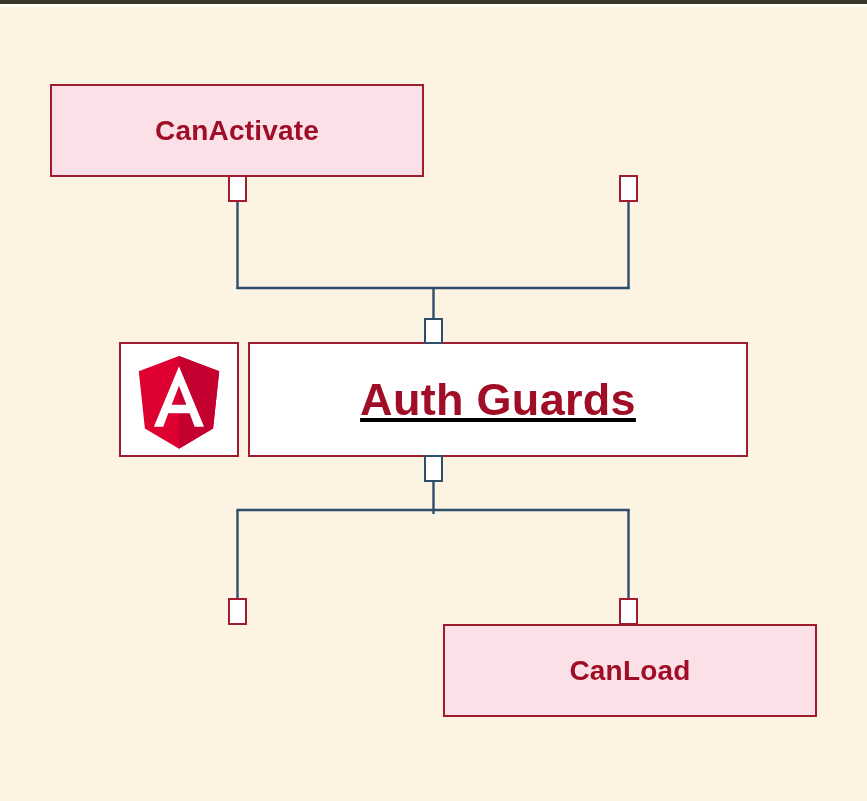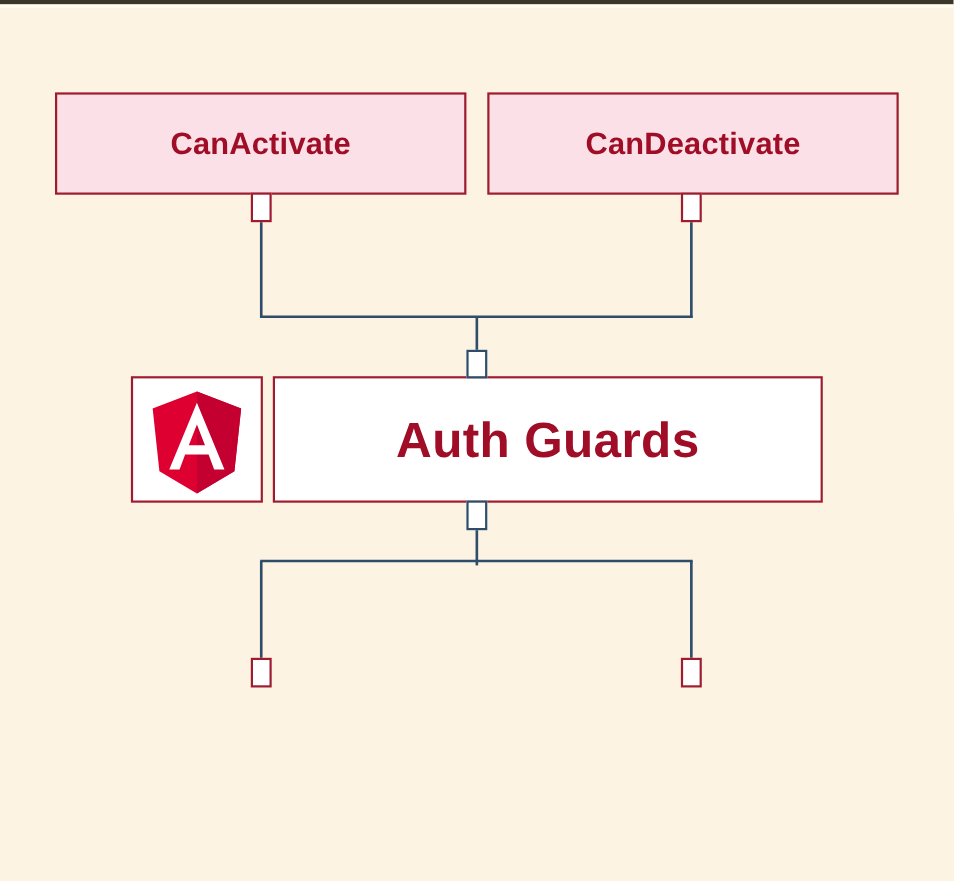--- a/index.html
+++ b/index.html
@@ -13,21 +13,21 @@
   .strip-dark{top:0;height:4px;background:var(--top-strip,#3a372a);}
   .strip-light{top:4px;height:3px;background:#fffdf2;}
   .wires{position:absolute;left:0;top:0;z-index:1;}
   .wires path{fill:none;stroke:var(--line-blue,#2e4d6b);stroke-width:2.4;}
   .node{
     position:absolute;box-sizing:border-box;z-index:2;
     border:2.5px solid var(--border-red,#9e1c2e);
     display:flex;align-items:center;justify-content:center;
   }
   .pink{background:var(--node-fill-pink,#fbe1e7);}
-  .white{background:var(--node-fill-white,#ffffff);}
+  .white{background:var(--node-fill-white,#ffffff);text-decoration:underline;}
   .node-label{
     font-weight:bold;font-size:28px;letter-spacing:.2px;
     color:var(--text-red,#a00d26);
   }
   .main-label{
     font-weight:bold;font-size:45px;letter-spacing:.3px;
     color:var(--text-red,#a00d26);
   }
   .port{
     position:absolute;box-sizing:border-box;z-index:3;
@@ -52,35 +52,35 @@
     <path d="M433.5 288 V322"></path>
     <path d="M433.5 478 V514"></path>
     <path d="M236.5 510 H629.7"></path>
     <path d="M237.5 510 V600"></path>
     <path d="M628.5 510 V600"></path>
   </svg>
 
   <div class="node pink" style="left:50px;top:84px;width:374px;height:93px">
     <span class="node-label">CanActivate</span>
   </div>
-  <div class="node pink" style="left:443px;top:84px;width:374px;height:93px">
-    <span class="node-label">CanDeactivate</span>
-  </div>
 
   <div class="node white" style="left:119px;top:342px;width:120px;height:115px">
     <svg class="ng-logo" viewBox="0 0 250 250" width="108" height="116" preserveAspectRatio="none" aria-hidden="true">
       <polygon fill="var(--logo-red,#dd0031)" points="125,30 31.9,63.2 46.1,186.3 125,230 203.9,186.3 218.1,63.2"></polygon>
       <polygon fill="var(--logo-dark-red,#c3002f)" points="125,30 125,52.2 125,153.4 125,230 203.9,186.3 218.1,63.2 125,30"></polygon>
       <path fill="#FFFFFF" d="M125,52.1L66.8,182.6h21.7l11.7-29.2h49.4l11.7,29.2h21.7L125,52.1z M142,135.4H108l17-40.9L142,135.4z"></path>
     </svg>
   </div>
   <div class="node white" style="left:248px;top:342px;width:500px;height:115px">
     <span class="main-label">Auth Guards</span>
   </div>
 
+  <div class="node pink" style="left:443px;top:624px;width:374px;height:93px">
+    <span class="node-label">CanLoad</span>
+  </div>
 
   <div class="port red-port" style="left:228px;top:175px;height:27px"></div>
   <div class="port red-port" style="left:619px;top:175px;height:27px"></div>
   <div class="port blue-port" style="left:424px;top:318px;height:26px"></div>
   <div class="port blue-port" style="left:424px;top:455px;height:27px"></div>
   <div class="port red-port" style="left:228px;top:598px;height:27px"></div>
   <div class="port red-port" style="left:619px;top:598px;height:27px"></div>
 
 </div>
 

